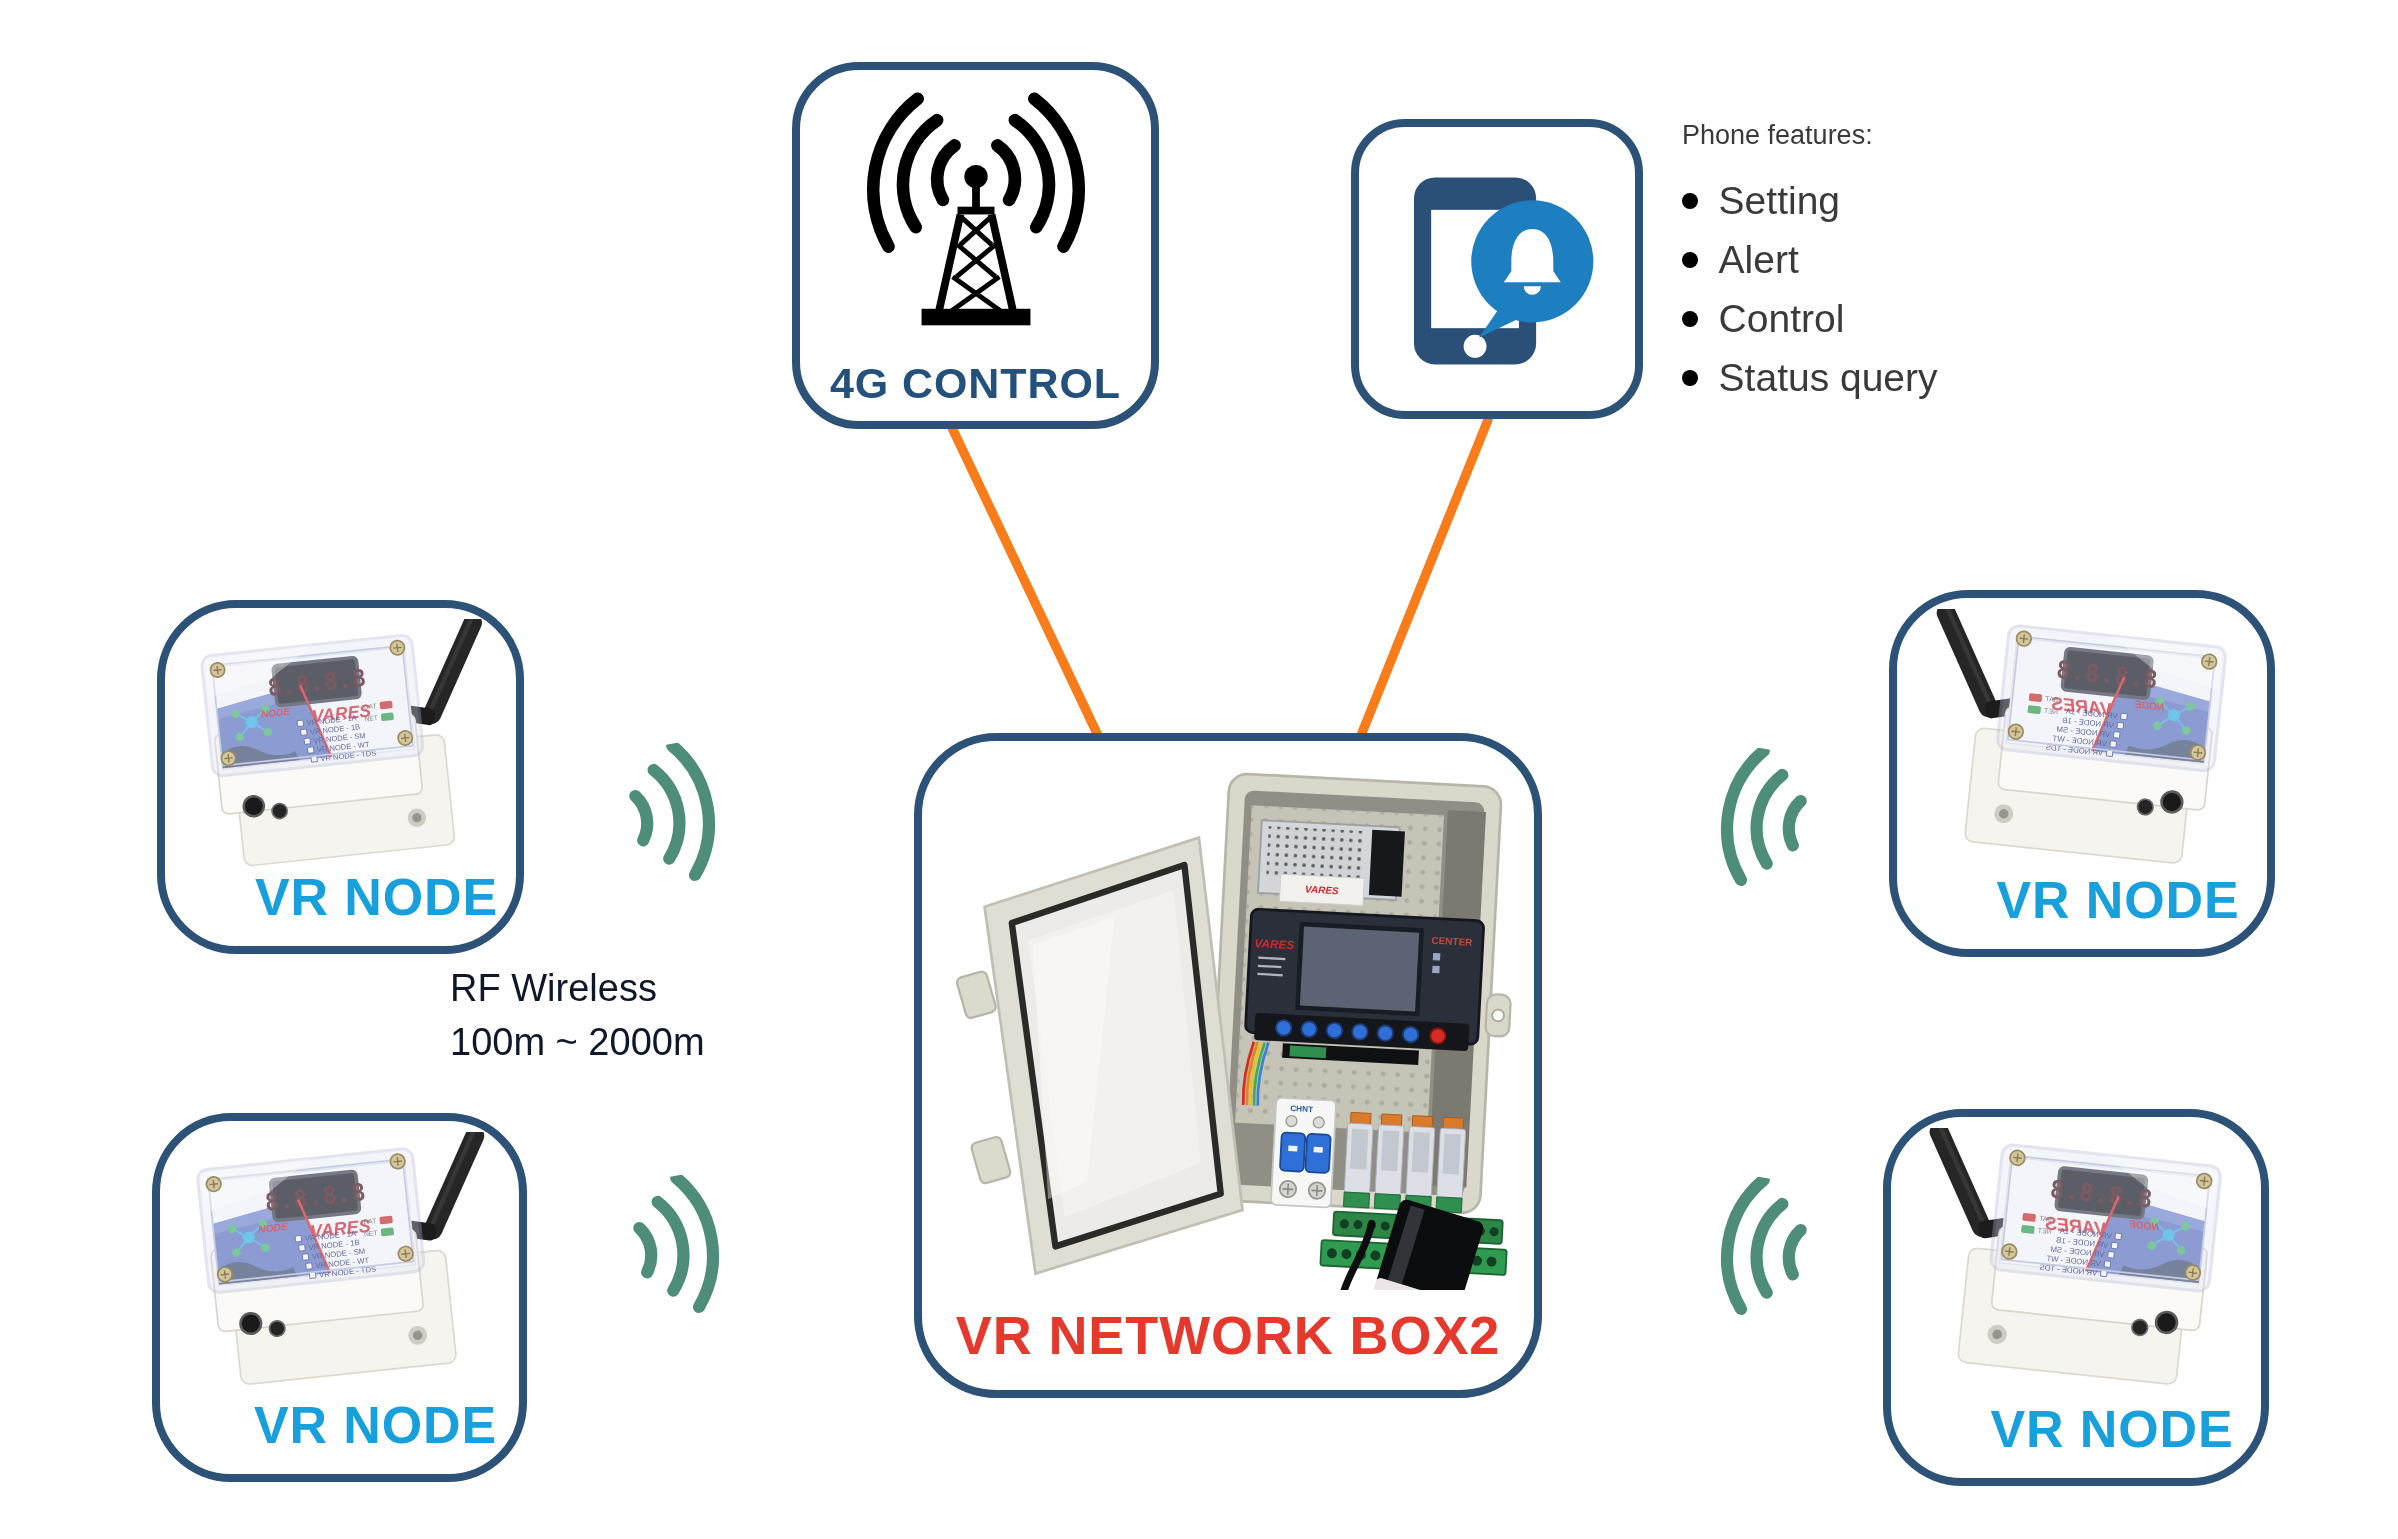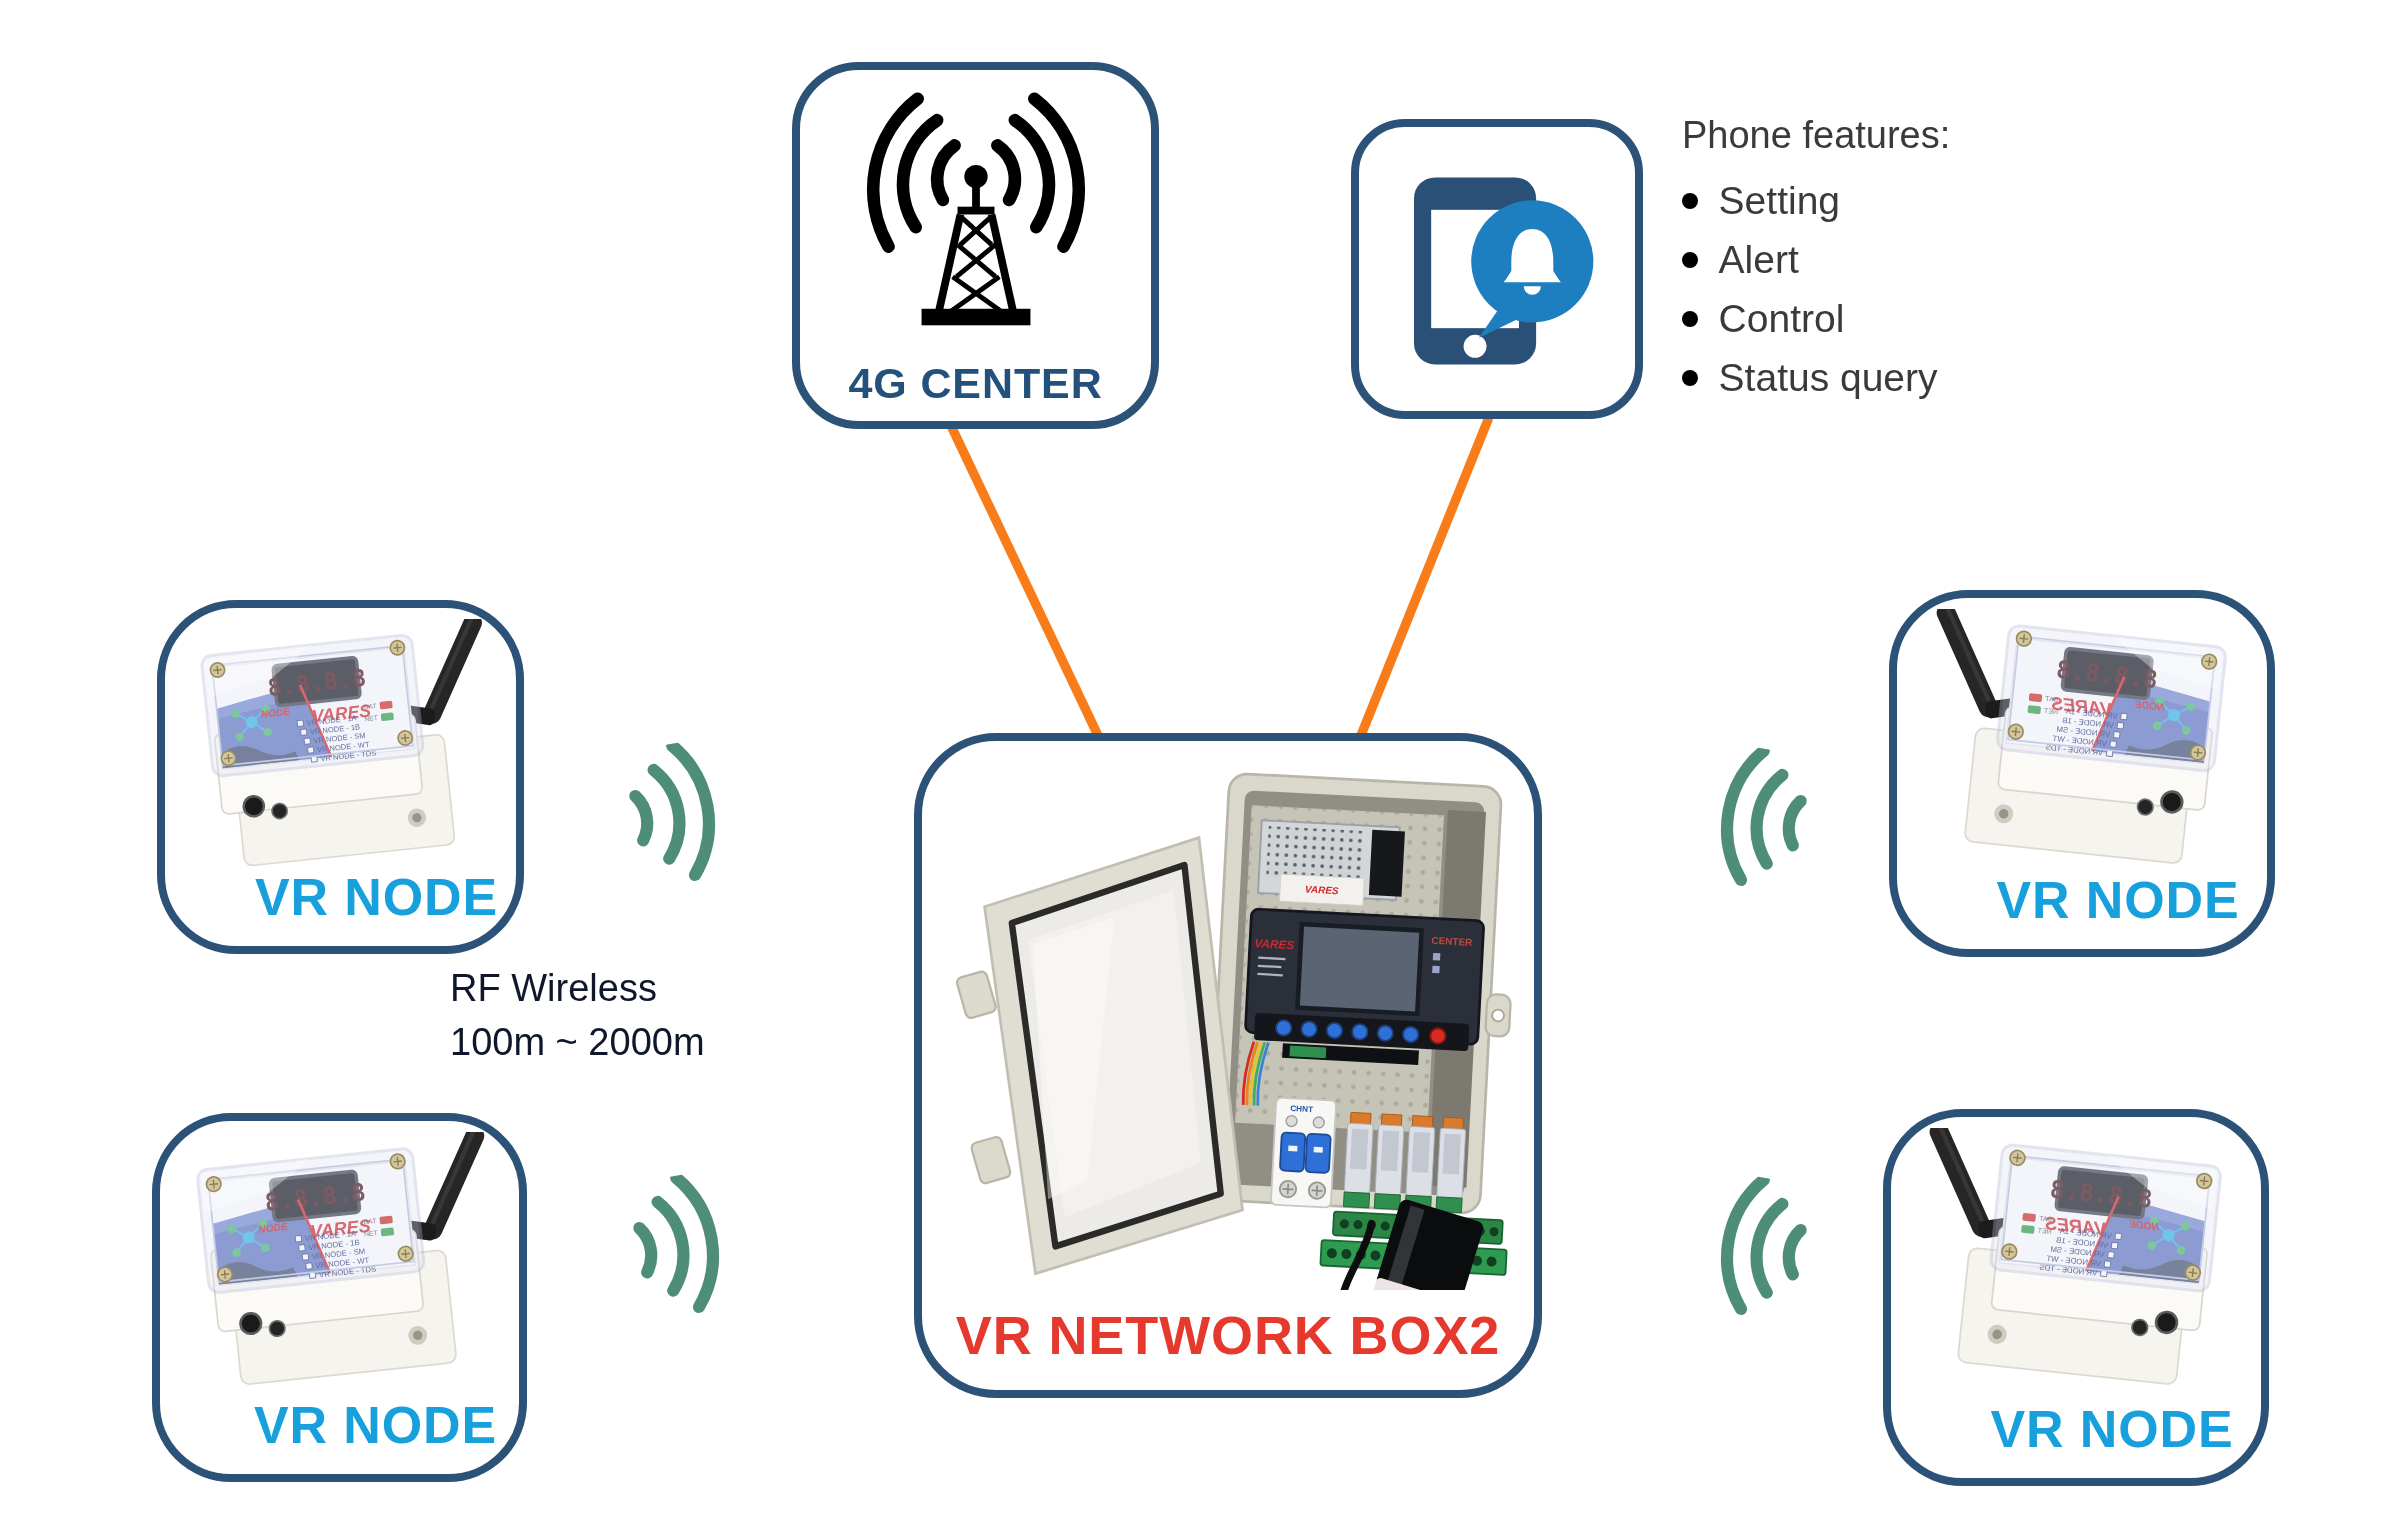--- a/index.html
+++ b/index.html
@@ -13,21 +13,21 @@
   #card-4g svg.tower{position:absolute;left:50%;top:20.6px;transform:translateX(-50%);}
   .network-label{position:absolute;bottom:13px;width:100%;text-align:center;
                  color:#24517c;font-size:43px;font-weight:700;letter-spacing:0.9px;}
 
   
   #card-phone{left:1351px;top:119px;width:292px;height:300px;border-radius:54px;}
   #card-phone svg.phone{position:absolute;left:50%;top:50%;transform:translate(-50%,-50%);}
 
   
   #features{position:absolute;left:1682px;top:111px;color:#3a3a3a;}
-  #features .title{font-size:38px;line-height:49px;}
+  #features .title{font-size:27px;line-height:49px;}
   #features ul{list-style:none;margin:11px 0 0 0;padding:0;}
   #features li{display:flex;align-items:center;height:59px;font-size:39px;}
   #features .dot{width:16px;height:16px;border-radius:50%;background:#000;margin-right:20.6px;flex:0 0 auto;}
 
   
   #card-control{left:914px;top:733px;width:628px;height:665px;border-radius:82px;}
   #card-control svg.cbox{position:absolute;left:50%;top:3.7px;transform:translateX(-50%);}
   .control-label{position:absolute;bottom:24px;width:100%;text-align:center;
                  color:#e6392e;font-size:54px;font-weight:700;letter-spacing:0.9px;}
 
@@ -169,21 +169,21 @@
       <rect x="64" y="224" width="112" height="17" fill="#000"></rect>
       <g fill="none" stroke="#000" stroke-width="13" stroke-linecap="round">
         <path d="M98,56 A42,42 0 0 0 86,112"></path>
         <path d="M142,56 A42,42 0 0 1 154,112"></path>
         <path d="M80,30 A80,80 0 0 0 58,140"></path>
         <path d="M160,30 A80,80 0 0 1 182,140"></path>
         <path d="M60,8 A118,118 0 0 0 30,160"></path>
         <path d="M180,8 A118,118 0 0 1 210,160"></path>
       </g>
     </svg>
-    <div class="network-label">4G CENTER</div>
+    <div class="network-label">4G CONTROL</div>
   </div>
 
   <div id="card-phone" class="card">
     <svg class="phone" width="223" height="229" viewBox="0 0 230 240">
       <rect x="28" y="24" width="128" height="196" rx="22" fill="#2b5078"></rect>
       <rect x="46" y="58" width="92" height="124" fill="#ffffff"></rect>
       <circle cx="92" cy="201" r="12" fill="#ffffff"></circle>
       <circle cx="152" cy="112" r="64" fill="#1d7ec0"></circle>
       <polygon points="118,160 96,192 142,170" fill="#1d7ec0"></polygon>
       <g fill="#ffffff">

